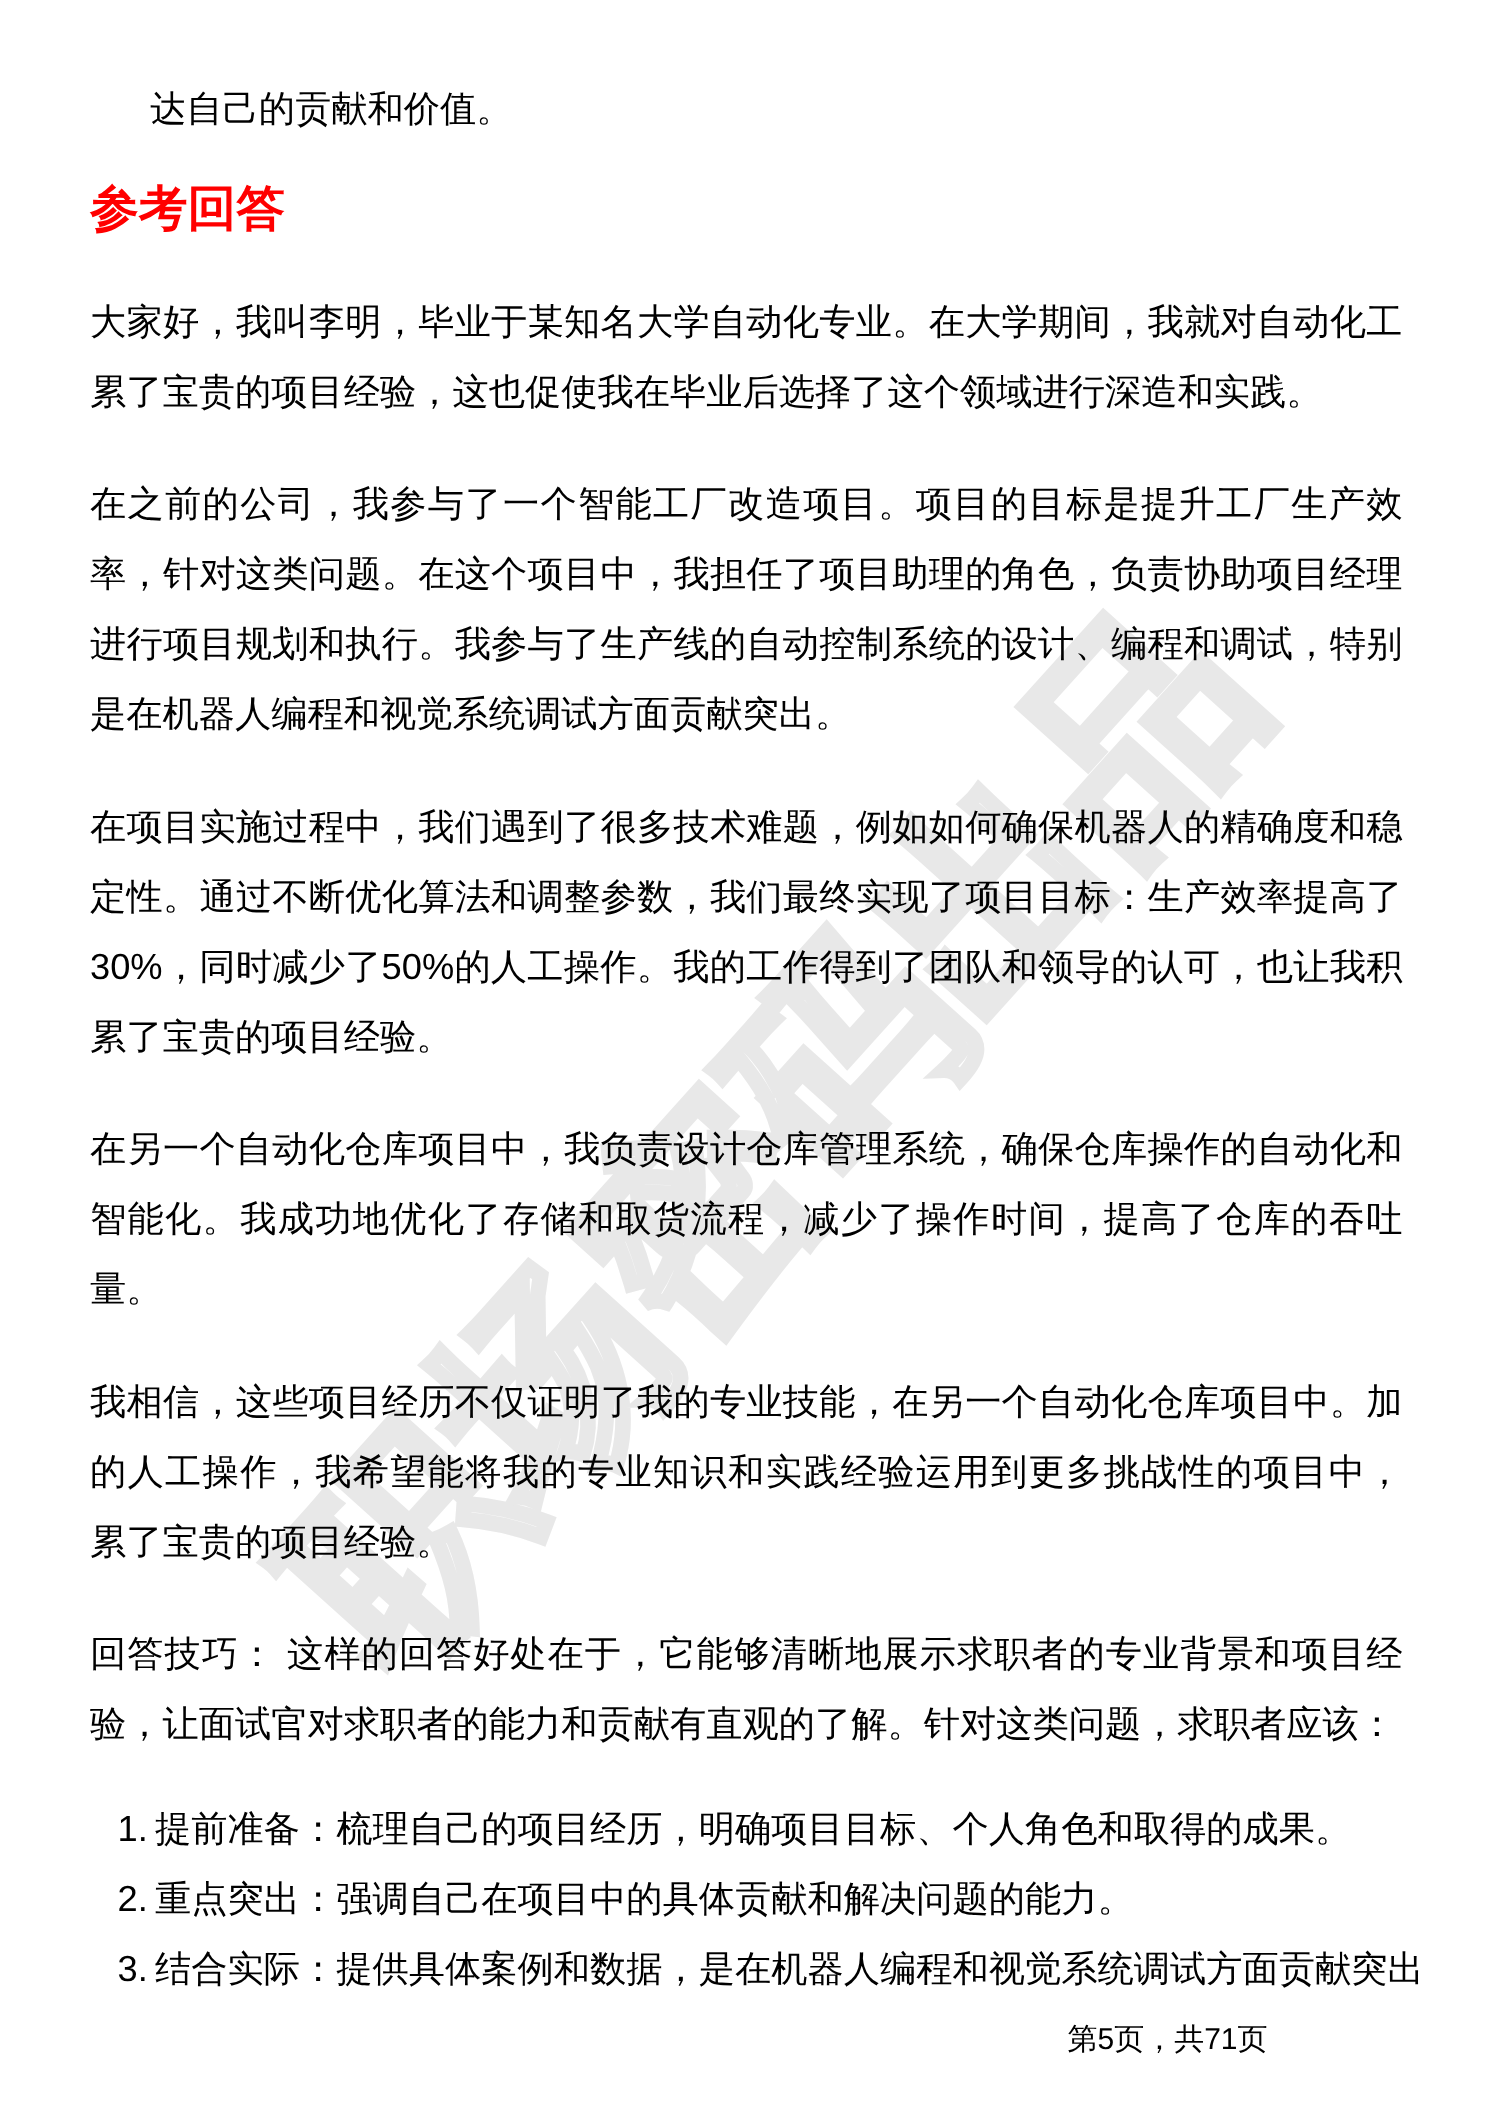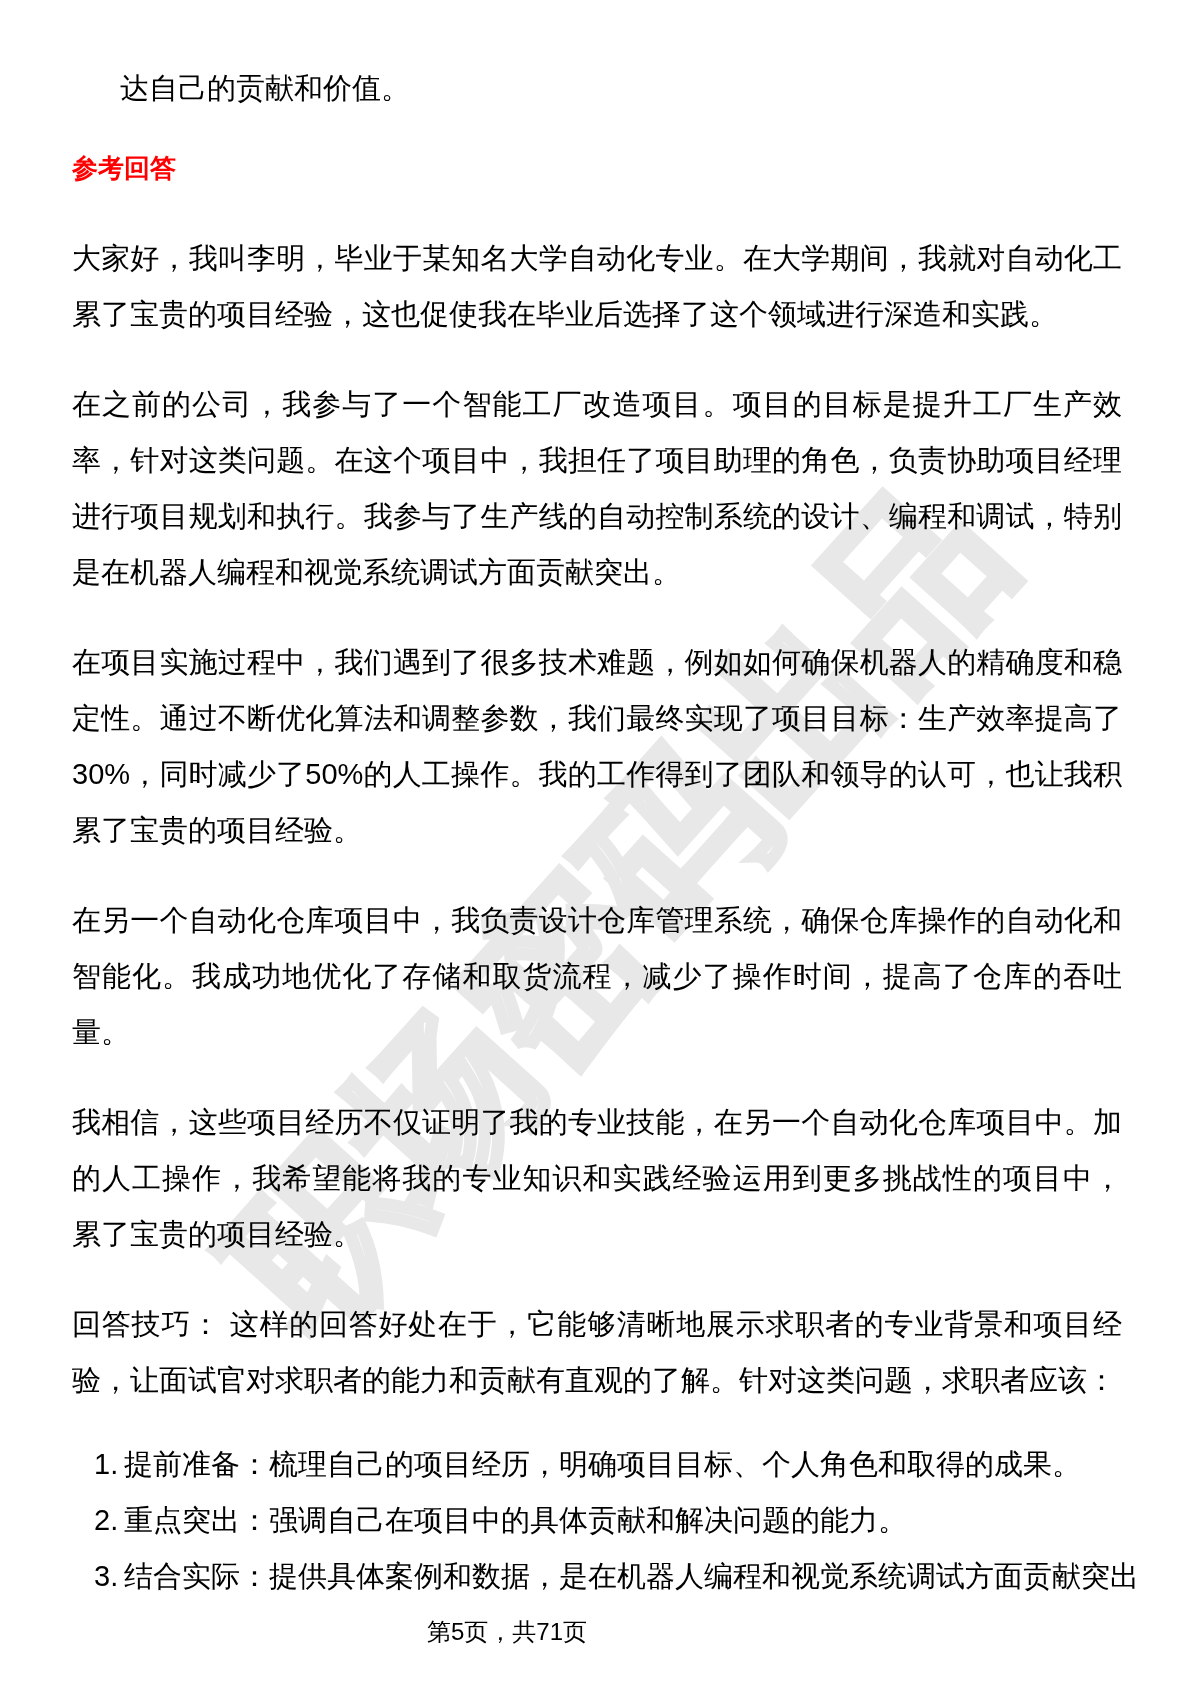--- a/index.html
+++ b/index.html
@@ -34,42 +34,42 @@
     z-index:1;
     font-size:29px;
     line-height:56px;
   }
   .line{height:56px;line-height:56px;}
   .block-continuation .line{text-indent:48px;}
   .block-heading{
     margin-top:24px;
     height:56px;line-height:56px;
     font-weight:bold;
-    font-size:26px;
+    font-size:39px;
     color:#ff0000;
   }
   .block-para{margin-top:34px;}
   .block-para .line:not(:last-child){
     text-align:justify;
     text-align-last:justify;
   }
   .block-list{margin-top:28px;}
   .list-item{
     display:flex;
     padding-left:22px;
     height:56px;line-height:56px;
   }
   .item-num{flex:0 0 30px;}
   .item-text{flex:1;white-space:nowrap;}
   
   .footer{
     position:absolute;
     left:0;top:1612px;
     width:1014px;
-    text-align:center;
+    text-align:right;
     font-size:24px;
     line-height:40px;
     z-index:1;
   }
 </style>
 </head>
 <body>
 
 <div class="watermark">职场密码出品</div>
 

